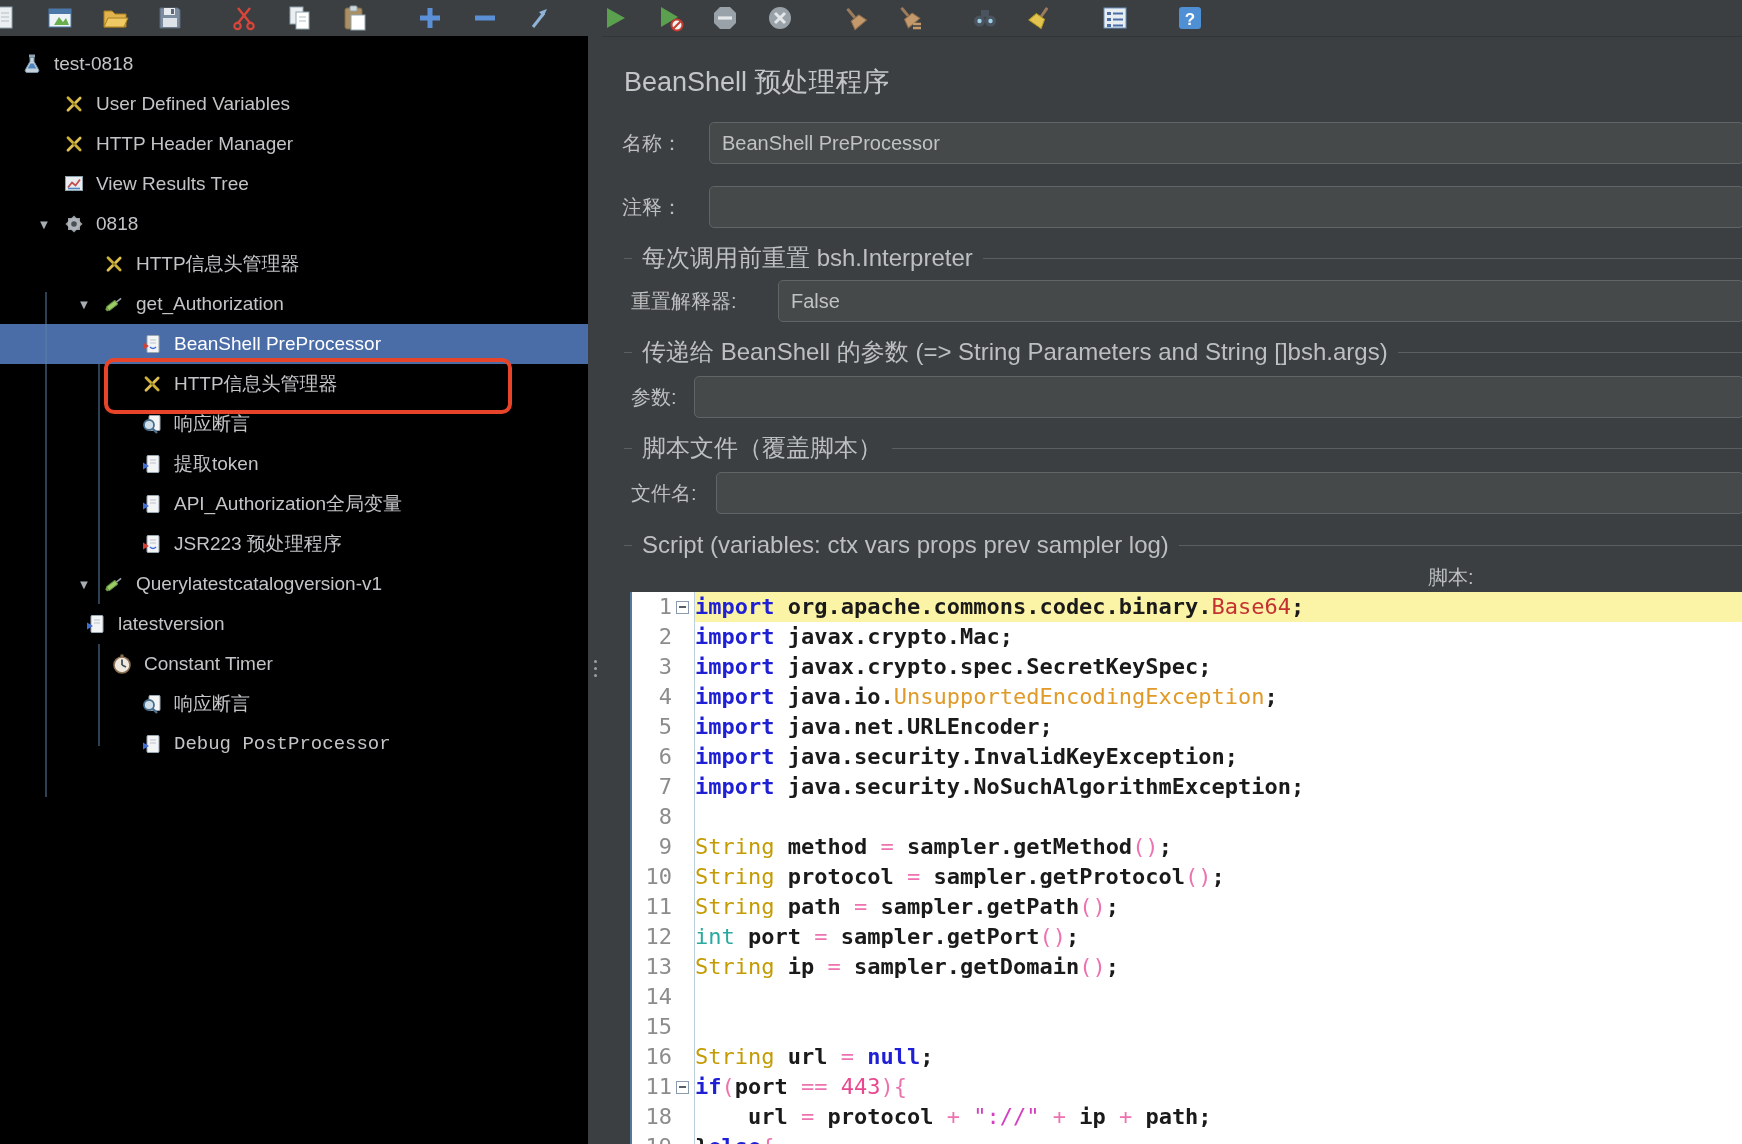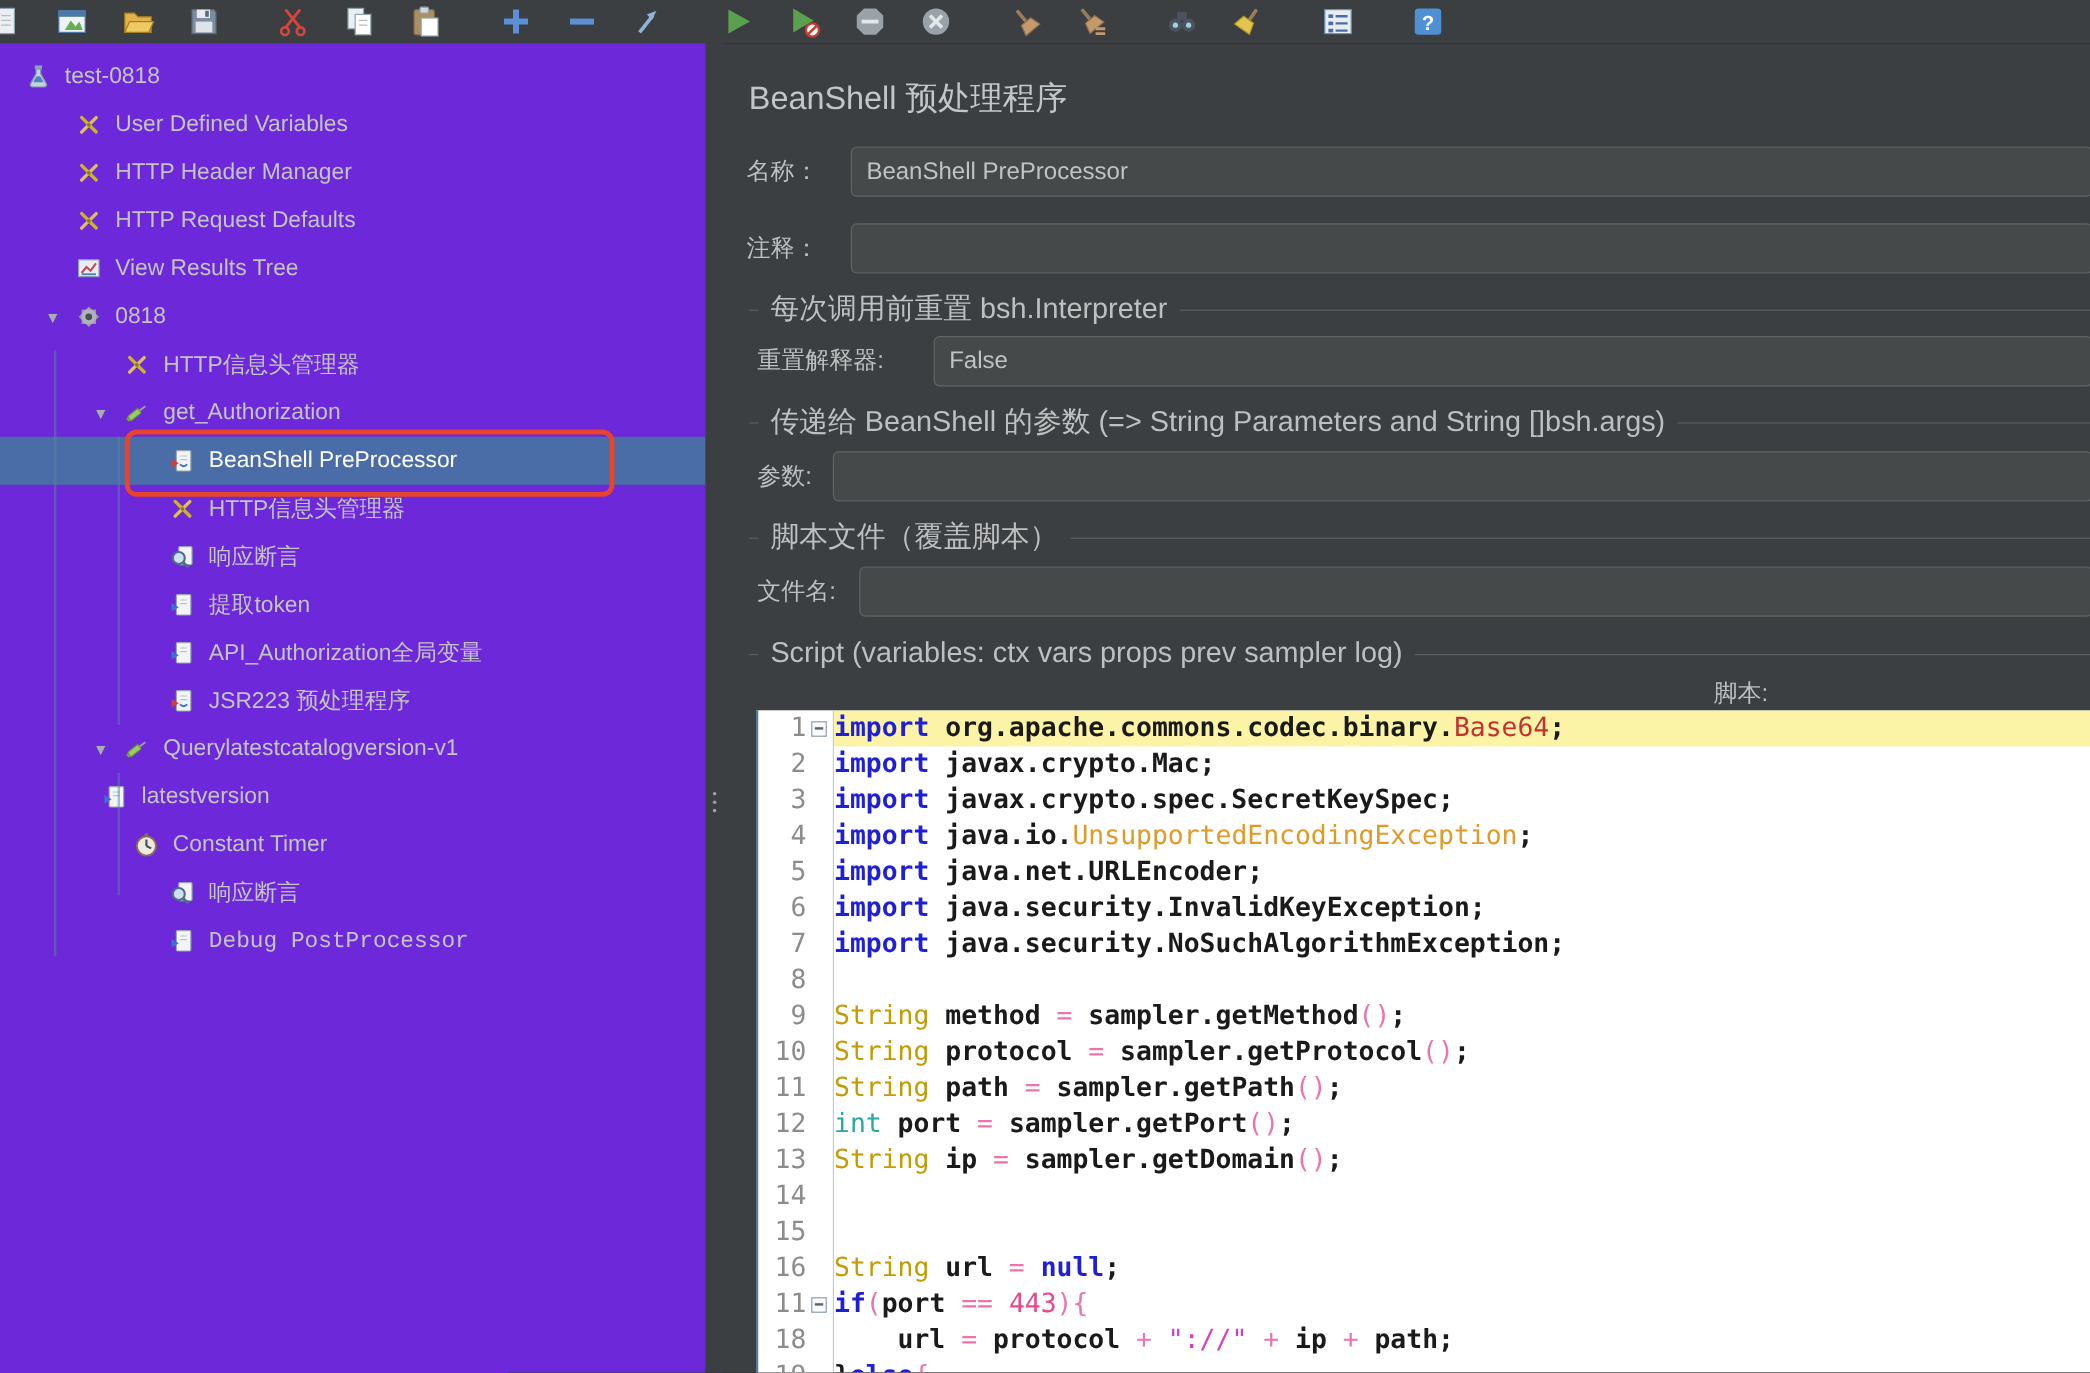--- a/index.html
+++ b/index.html
@@ -8,21 +8,21 @@
 
   
   .toolbar{position:absolute;left:0;top:0;right:0;height:36px;display:flex;align-items:center;
            background:#3c3f41;border-bottom:1px solid #323537;}
   .tbtn{width:34px;height:30px;display:flex;align-items:center;justify-content:center;
         margin-right:21px;flex:0 0 auto;}
   .tbtn.first{margin-left:-12px;}
   .tbtn.grp{margin-left:20px;}
 
   
-  .tree{position:absolute;left:0;top:36px;width:588px;bottom:0;overflow:hidden;background:#6d28d9;}
+  .tree{position:absolute;left:0;top:36px;width:588px;bottom:0;overflow:hidden;background:#000000;}
   .tree-rows{padding-top:8px;}
   .trow{height:40px;display:flex;align-items:center;font-size:19px;color:#c2c4c6;width:100%;box-sizing:border-box;}
   .trow.sel{background:#4a6da8;color:#ffffff;}
   .exp{width:36px;font-size:13px;color:#a8adb2;display:flex;align-items:center;justify-content:center;flex:0 0 auto;}
   .ticon{width:24px;height:22px;display:flex;align-items:center;justify-content:center;margin-right:10px;flex:0 0 auto;}
   .tlabel{white-space:nowrap;}
   .guide{position:absolute;width:2px;background:#5a82a6;opacity:.5;}
   .g1{left:45px;top:256px;height:505px;}
   .g2{left:98px;top:328px;height:240px;}
   .g3{left:98px;top:608px;height:102px;}
@@ -258,30 +258,20 @@
               <rect x="9.7" y="1" width="2.8" height="20" rx="1.4" fill="#dfc050" transform="rotate(45 11 11)"></rect>
               <rect x="9.7" y="1" width="2.8" height="20" rx="1.4" fill="#cdb038" transform="rotate(-45 11 11)"></rect>
               <circle cx="11" cy="11" r="1.6" fill="#8c7820"></circle>
             </svg>
           </span>
           <span class="tlabel">HTTP Header Manager</span>
         </div>
         <div class="trow" style="padding-left: 62px;">
           <span class="ticon">
             <svg viewBox="0 0 22 22" width="22" height="22">
-              <rect x="9.7" y="1" width="2.8" height="20" rx="1.4" fill="#dfc050" transform="rotate(45 11 11)"></rect>
-              <rect x="9.7" y="1" width="2.8" height="20" rx="1.4" fill="#cdb038" transform="rotate(-45 11 11)"></rect>
-              <circle cx="11" cy="11" r="1.6" fill="#8c7820"></circle>
-            </svg>
-          </span>
-          <span class="tlabel">HTTP Request Defaults</span>
-        </div>
-        <div class="trow" style="padding-left: 62px;">
-          <span class="ticon">
-            <svg viewBox="0 0 22 22" width="22" height="22">
               <rect x="2.5" y="3.5" width="17" height="14" fill="#e9edf0" stroke="#8aa0ae"></rect>
               <polyline points="5,14.5 9,9.5 12.5,12.5 17,6.5" fill="none" stroke="#c05050" stroke-width="1.8"></polyline>
               <line x1="5" y1="15.5" x2="17" y2="15.5" stroke="#4f86c0" stroke-width="1.6"></line>
             </svg>
           </span>
           <span class="tlabel">View Results Tree</span>
         </div>
         <div class="trow" style="padding-left: 26px;">
           <span class="exp">▼</span>
           <span class="ticon">

